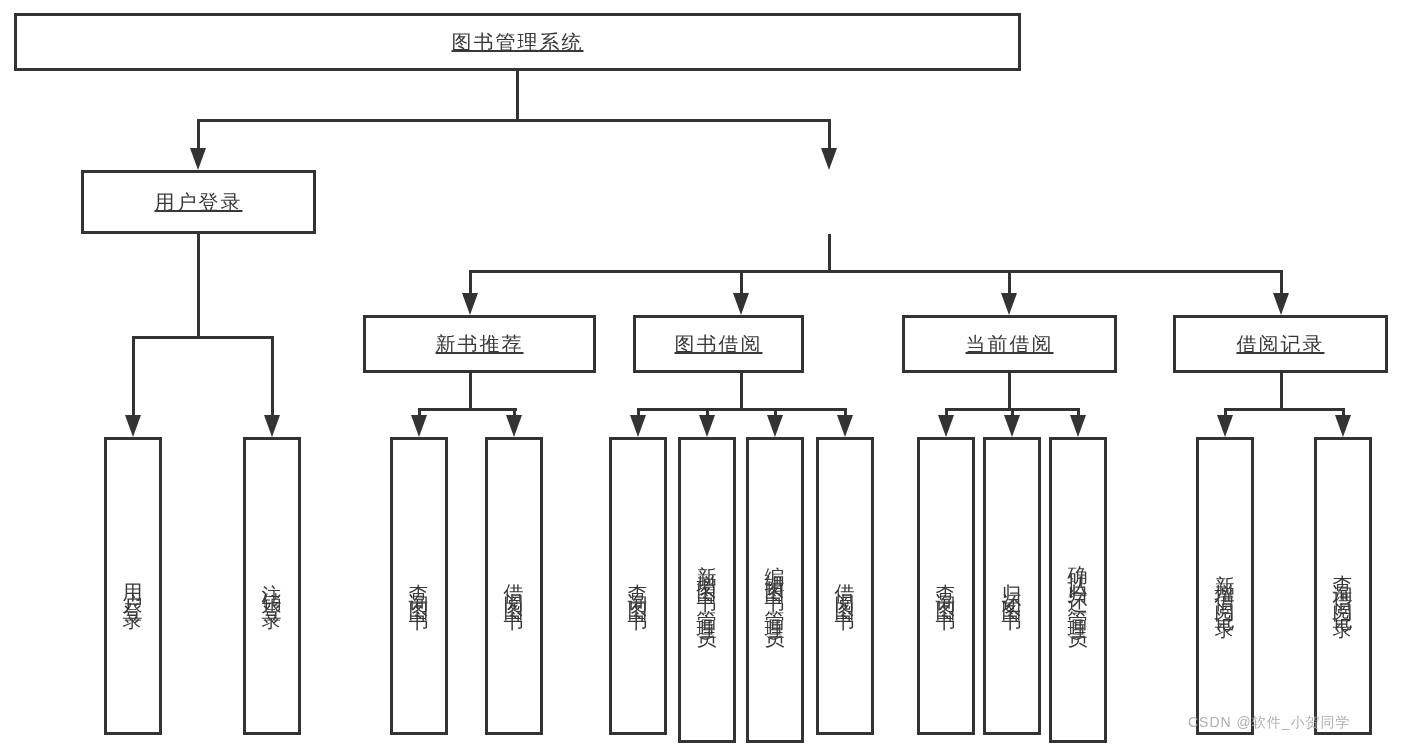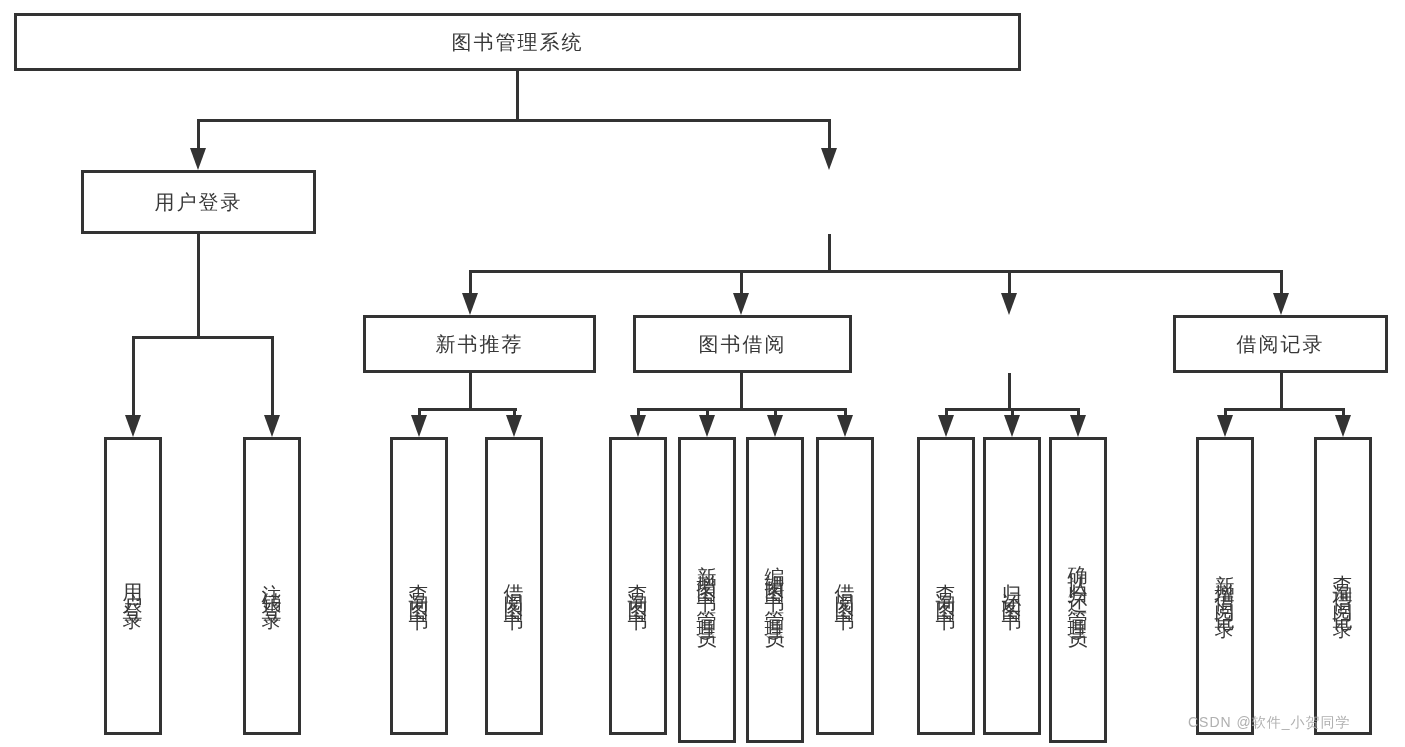--- a/index.html
+++ b/index.html
@@ -22,20 +22,21 @@
     background: #ffffff;
     display: flex;
     align-items: center;
     justify-content: center;
     color: #383838;
     font-size: 20px;
   }
   .hbox .lbl {
     letter-spacing: 2px;
     white-space: nowrap;
+    text-decoration: underline;
   }
   .vbox .lbl {
     writing-mode: vertical-rl;
     text-orientation: mixed;
     letter-spacing: 9px;
     line-height: 1;
     white-space: nowrap;
   }
   .line {
     position: absolute;
@@ -94,22 +95,25 @@
   <div class="line" style="left:1008px; top:270px; width:3px; height:25px;"></div>
   <div class="line" style="left:1280px; top:270px; width:3px; height:25px;"></div>
   <div class="arrow" style="left:462px; top:293px;"></div>
   <div class="arrow" style="left:733px; top:293px;"></div>
   <div class="arrow" style="left:1001px; top:293px;"></div>
   <div class="arrow" style="left:1273px; top:293px;"></div>
 
   <div class="box hbox" style="left:363px; top:315px; width:233px; height:58px;">
     <span class="lbl">新书推荐</span>
   </div>
-  <div class="box hbox" style="left:633px; top:315px; width:219px; height:58px;">
+  <div class="box hbox" style="left:633px; top:315px; width:171px; height:58px;">
     <span class="lbl">图书借阅</span>
+  </div>
+  <div class="box hbox" style="left:902px; top:315px; width:215px; height:58px;">
+    <span class="lbl">当前借阅</span>
   </div>
   <div class="box hbox" style="left:1173px; top:315px; width:215px; height:58px;">
     <span class="lbl">借阅记录</span>
   </div>
 
   <div class="line" style="left:469px; top:373px; width:3px; height:37px;"></div>
   <div class="line" style="left:418px; top:408px; width:99px; height:3px;"></div>
   <div class="line" style="left:418px; top:408px; width:3px; height:9px;"></div>
   <div class="line" style="left:513px; top:408px; width:3px; height:9px;"></div>
   <div class="arrow" style="left:411px; top:415px;"></div>

